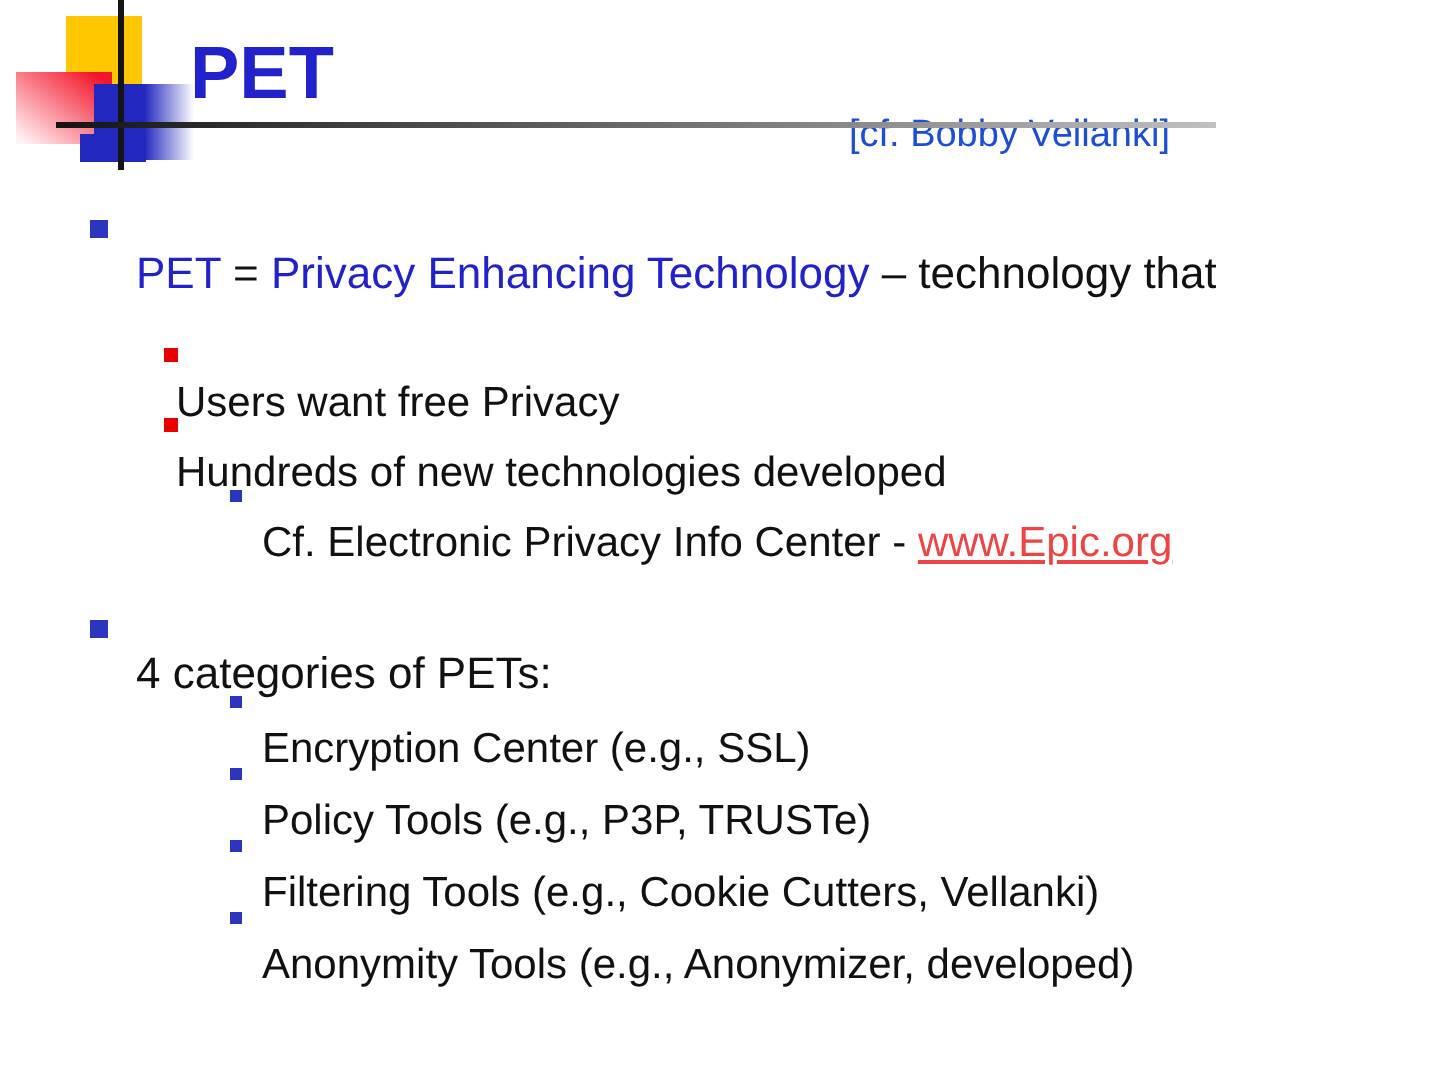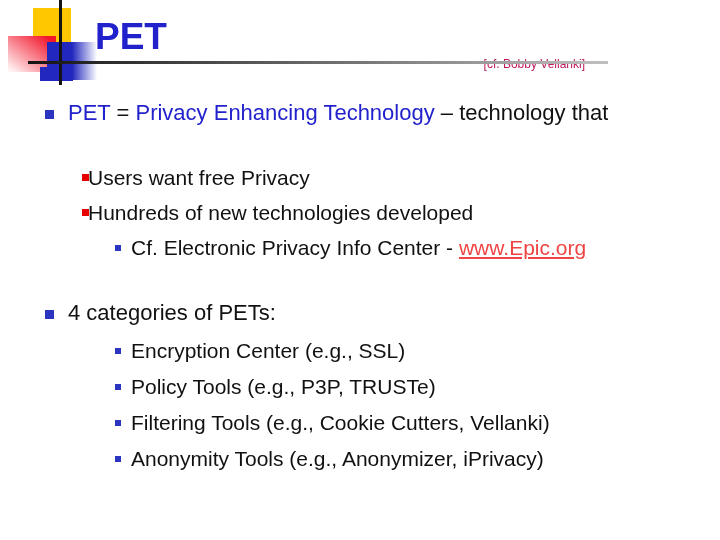--- a/index.html
+++ b/index.html
@@ -12,25 +12,25 @@
   .logo-red{position:absolute;left:8px;top:36px;width:48px;height:36px;
     background:linear-gradient(to bottom left,#F3152B 10%,#FFF3F4 95%);z-index:2;}
   .logo-blue{position:absolute;left:47px;top:42px;width:50px;height:38px;
     background:linear-gradient(to right,#2227BE 50%,#ffffff 100%);z-index:3;}
   .logo-blue-strip{position:absolute;left:40px;top:67px;width:33px;height:14px;background:#2227BE;z-index:3;}
   .v-line{position:absolute;left:59px;top:0;width:3px;height:85px;background:#141414;z-index:4;}
   .h-line{position:absolute;left:28px;top:61px;width:664px;height:3px;
     background:linear-gradient(to right,#141414,#D9D9D9);z-index:4;}
   .title{position:absolute;left:95px;top:17px;font-size:37px;font-weight:bold;
     color:#2222CC;line-height:40px;z-index:5;}
-  .attribution{position:absolute;right:23px;top:57px;font-size:12px;color:#be185d;}
+  .attribution{position:absolute;right:23px;top:57px;font-size:19px;color:#1d4ed8;}
   
   .row{position:absolute;left:0;width:720px;}
   .bullet{position:absolute;display:block;}
-  .txt{position:absolute;display:block;color:#111111;}
+  .txt{position:absolute;display:block;color:#111111;margin-top:24px;}
   .l1 .bullet{left:45px;top:12px;width:9px;height:9px;background:#2B35C0;}
   .l1 .txt{left:68px;width:600px;font-size:22px;line-height:30px;}
   .l2 .bullet{left:82px;top:10px;width:7px;height:7px;background:#E80000;}
   .l2 .txt{left:88px;width:580px;font-size:21px;line-height:27px;}
   .l3 .bullet{left:115px;top:11px;width:6px;height:6px;background:#2B35C0;}
   .l3 .txt{left:131px;width:560px;font-size:21px;line-height:27px;}
   .blue{color:#2222CC;}
   .link{color:#ef4444;text-decoration:underline;cursor:pointer;}
   .page-number{position:absolute;left:682px;top:505px;font-size:16px;color:#1a1a1a;}
 </style>
@@ -84,18 +84,18 @@
     <span class="txt">Policy Tools (e.g., P3P, TRUSTe)</span>
   </div>
 
   <div class="row l3" style="top:409px">
     <span class="bullet"></span>
     <span class="txt">Filtering Tools (e.g., Cookie Cutters, Vellanki)</span>
   </div>
 
   <div class="row l3" style="top:445px">
     <span class="bullet"></span>
-    <span class="txt">Anonymity Tools (e.g., Anonymizer, iPrivacy)</span>
+    <span class="txt">Anonymity Tools (e.g., Anonymizer, developed)</span>
   </div>
 
   <div class="page-number">2</div>
 
 </div>
 
 </body></html>

